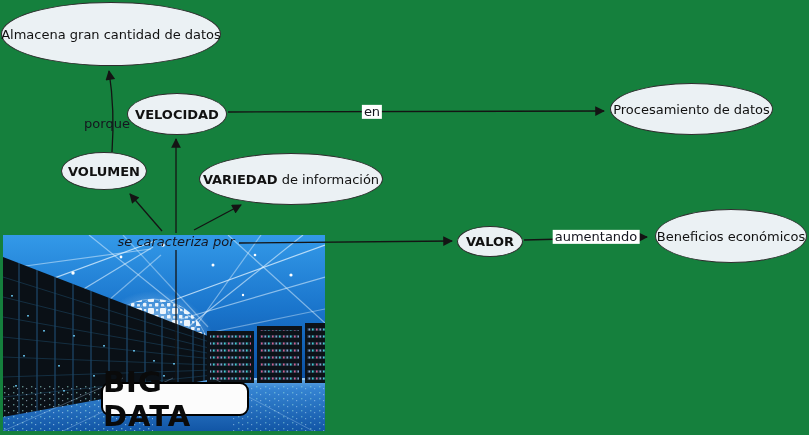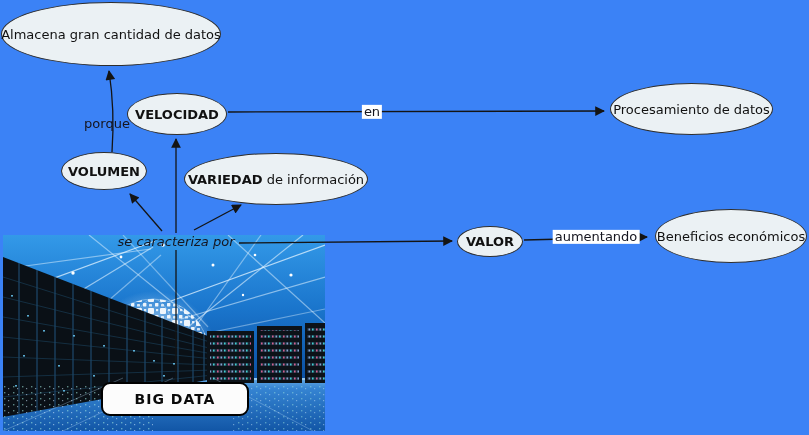--- a/index.html
+++ b/index.html
@@ -1,17 +1,17 @@
 <!DOCTYPE html>
 <html style="--node-fill: #ebf1f4; --node-border: #2e2e2e; --edge: #141414; --text: #111111; --label-text: #15151f; --root-label-bg: #fcfcfc; --root-label-border: #000000;"><head>
 <meta charset="utf-8">
 <style>
   html,body{margin:0;padding:0;background:#fff;}
   .canvas{
-    position:relative;width:809px;height:435px;background:#3b82f6;overflow:hidden;
+    position:relative;width:809px;height:435px;background:#15803d;overflow:hidden;
     font-family:"DejaVu Sans", sans-serif;
   }
   
   .photo{position:absolute;left:3px;top:235px;width:322px;height:196px;z-index:1;overflow:hidden;}
   .photo svg{display:block;}
   
   .edges{position:absolute;left:0;top:0;width:809px;height:435px;z-index:2;}
   .edge{stroke:var(--edge,#141414);stroke-width:1.3;fill:none;}
   .arrowhead{fill:var(--edge,#141414);}
   
@@ -20,40 +20,40 @@
     background:var(--node-fill,#ebf1f4);
     border:1.4px solid var(--node-border,#2e2e2e);
     border-radius:50%;
     display:flex;align-items:center;justify-content:center;
     font-size:13px;color:var(--text,#111);white-space:nowrap;text-align:center;
   }
   .b{font-weight:bold;}
   .n-almacena      {left:1px;  top:2px;  width:220px;height:64px;}
   .n-velocidad     {left:127px;top:93px; width:100px;height:42px;font-weight:bold;}
   .n-volumen       {left:61px; top:152px;width:86px; height:38px;font-weight:bold;}
-  .n-variedad      {left:184px;top:153px;width:184px;height:52px;}
+  .n-variedad      {left:199px;top:153px;width:184px;height:52px;}
   .n-procesamiento {left:610px;top:83px; width:163px;height:52px;}
   .n-valor         {left:457px;top:226px;width:66px; height:31px;font-weight:bold;}
   .n-beneficios    {left:655px;top:209px;width:152px;height:54px;}
   
   .edge-label{
     position:absolute;z-index:3;transform:translate(-50%,-50%);
     font-size:13px;color:var(--label-text,#15151f);white-space:nowrap;line-height:1.1;
   }
   .l-porque     {left:107px;top:124px;}
   .l-en         {left:372px;top:112px;background:#fff;padding:0 2px;}
   .l-caracteriza{left:176px;top:242px;font-style:italic;}
   .l-aumentando {left:596px;top:237px;background:#fff;padding:0 2px;}
   
   .root-label{
     position:absolute;left:101px;top:382px;width:148px;height:34px;z-index:3;
     box-sizing:border-box;background:var(--root-label-bg,#fcfcfc);
     border:2.5px solid var(--root-label-border,#000);border-radius:9px;
     display:flex;align-items:center;justify-content:center;
-    font-size:14px;font-weight:bold;letter-spacing:1px;color:#0a0a0a;
+    font-size:29px;font-weight:bold;letter-spacing:1px;color:#0a0a0a;
   }
 </style>
 </head>
 <body>
 
 <div class="canvas">
 
   <div class="photo">
     <svg width="322" height="196" viewBox="0 0 322 196">
       <defs>

